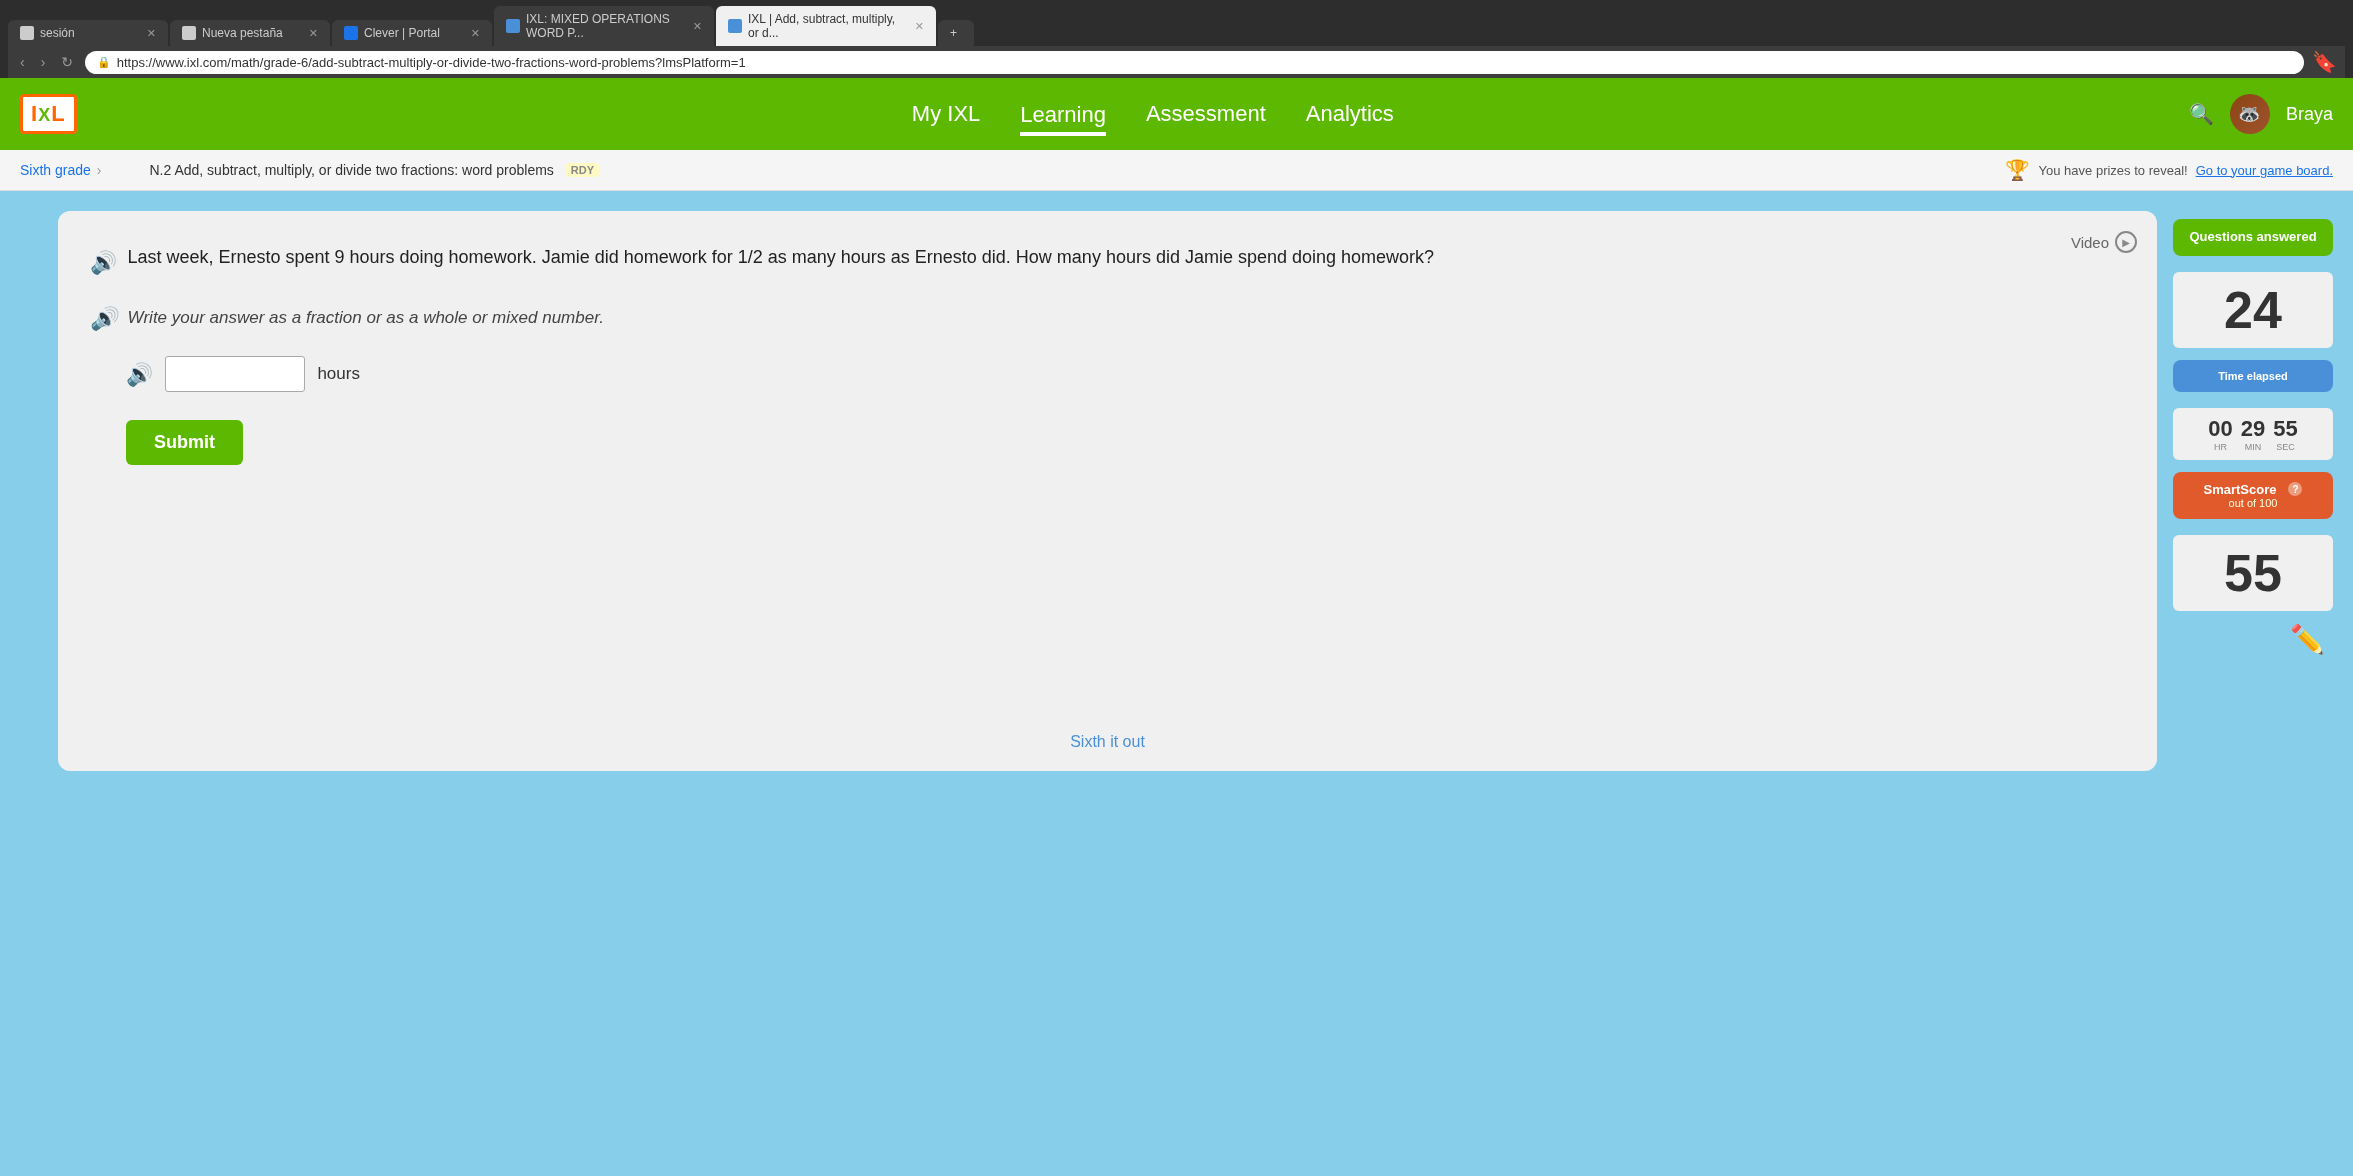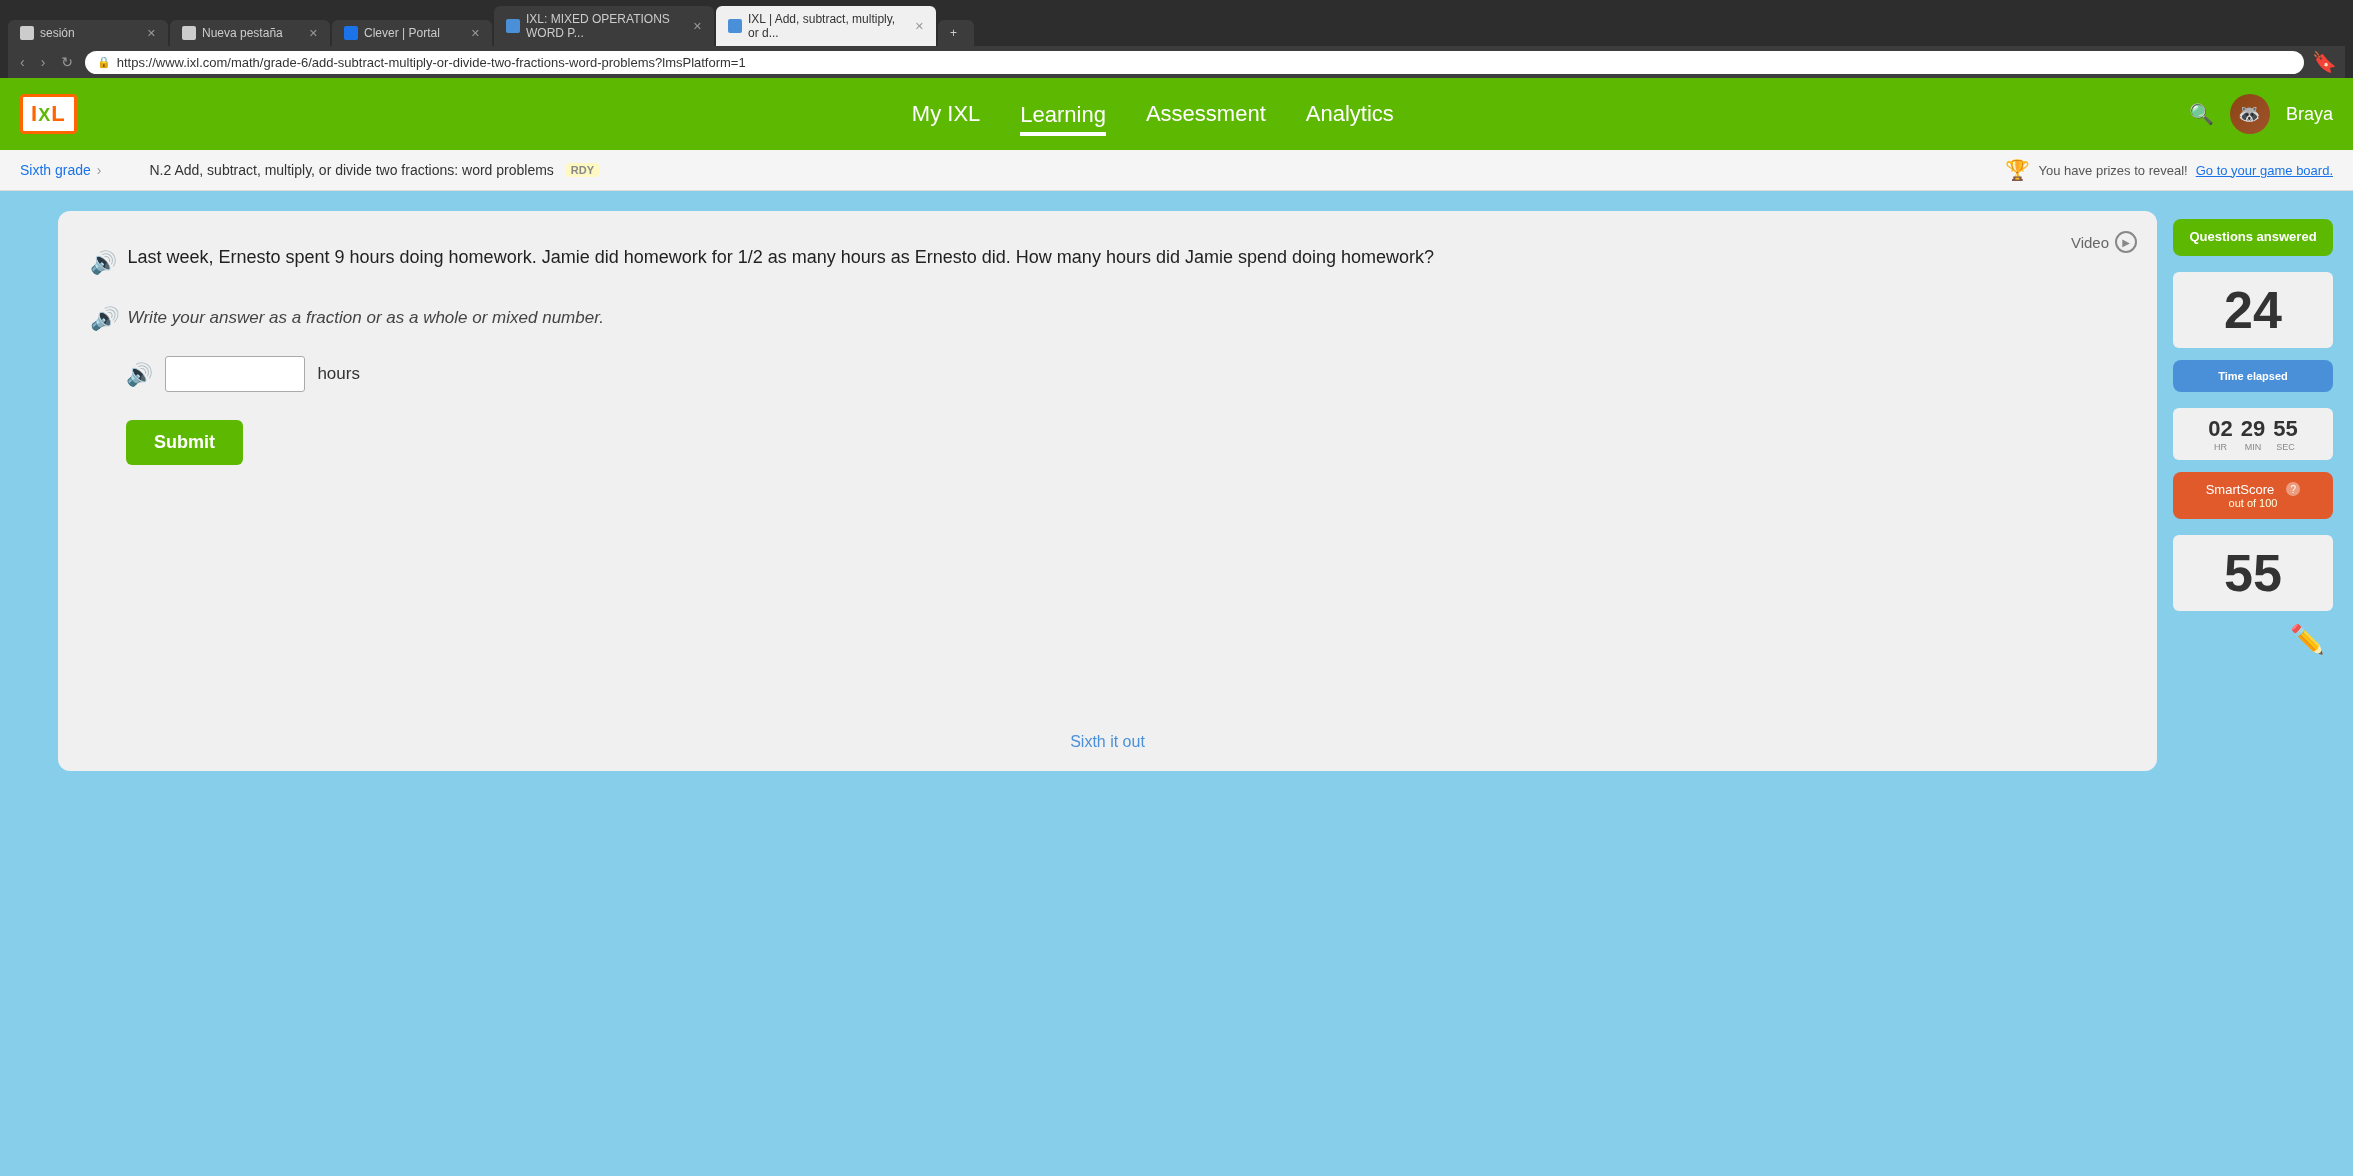--- a/index.html
+++ b/index.html
@@ -378,21 +378,21 @@
     }
     .smartscore-card {
       background: #e05a2b;
       border-radius: 8px;
       padding: 10px 14px;
       text-align: center;
       color: #fff;
     }
     .ss-label {
       font-size: 13px;
-      font-weight: normal;
+      font-weight: bold;
       display: flex;
       align-items: center;
       justify-content: center;
       gap: 12px;
     }
     .ss-sublabel {
       font-size: 11px;
       color: #ffd;
     }
     .ss-number {
@@ -535,21 +535,21 @@
     <div class="questions-answered-card">
       <div class="qa-label">Questions answered</div>
     </div>
     <div class="qa-number">24</div>
 
     <div class="time-elapsed-card">
       <div class="te-label">Time elapsed</div>
     </div>
     <div class="timer-display">
       <div class="timer-unit">
-        <div class="timer-number">02</div>
+        <div class="timer-number">00</div>
         <div class="timer-label-sm">HR</div>
       </div>
       <span class="timer-sep"></span>
       <div class="timer-unit">
         <div class="timer-number">29</div>
         <div class="timer-label-sm">MIN</div>
       </div>
       <span class="timer-sep"></span>
       <div class="timer-unit">
         <div class="timer-number">55</div>

